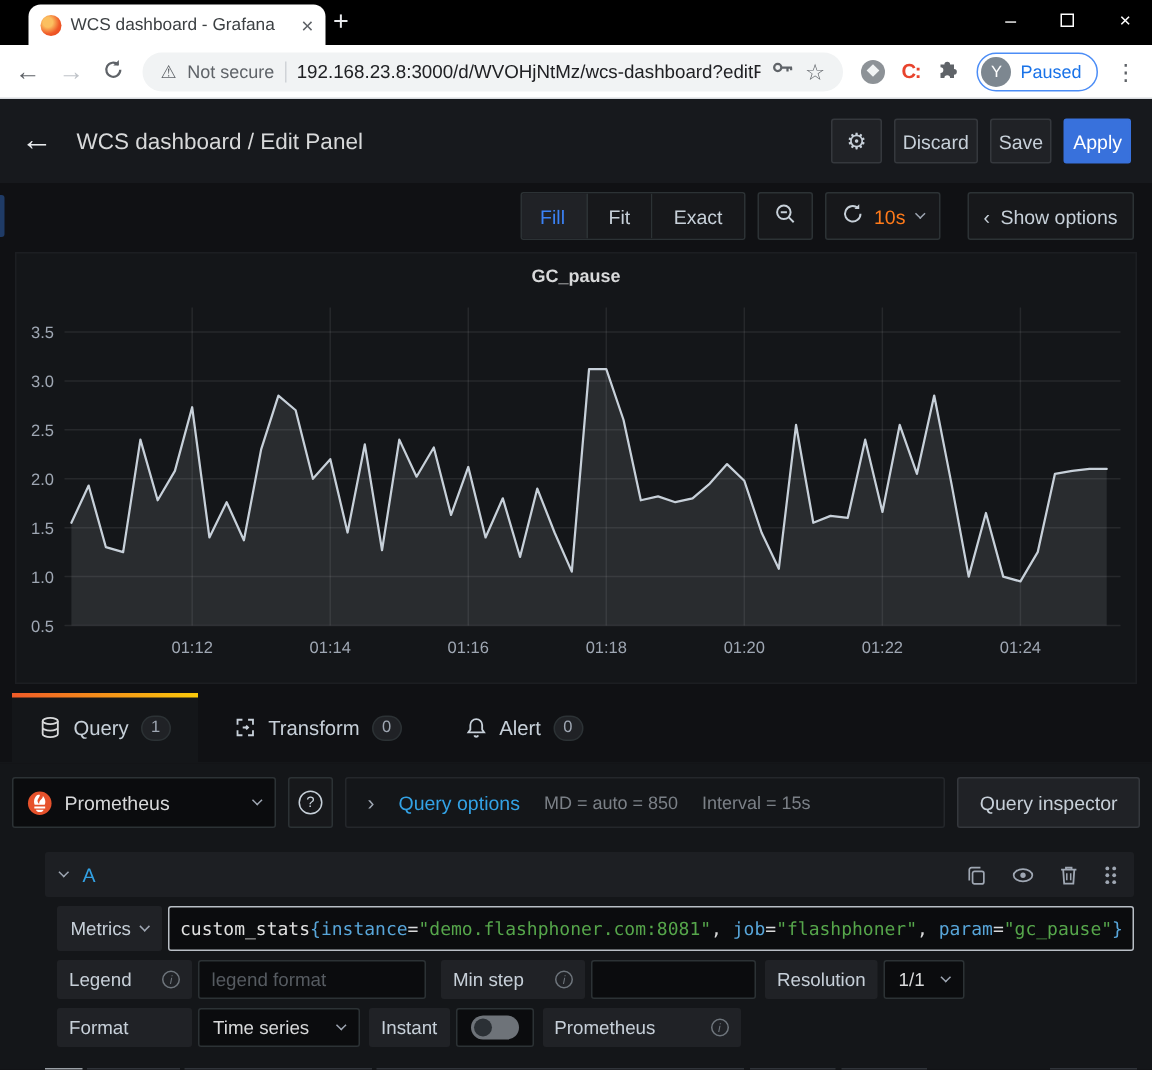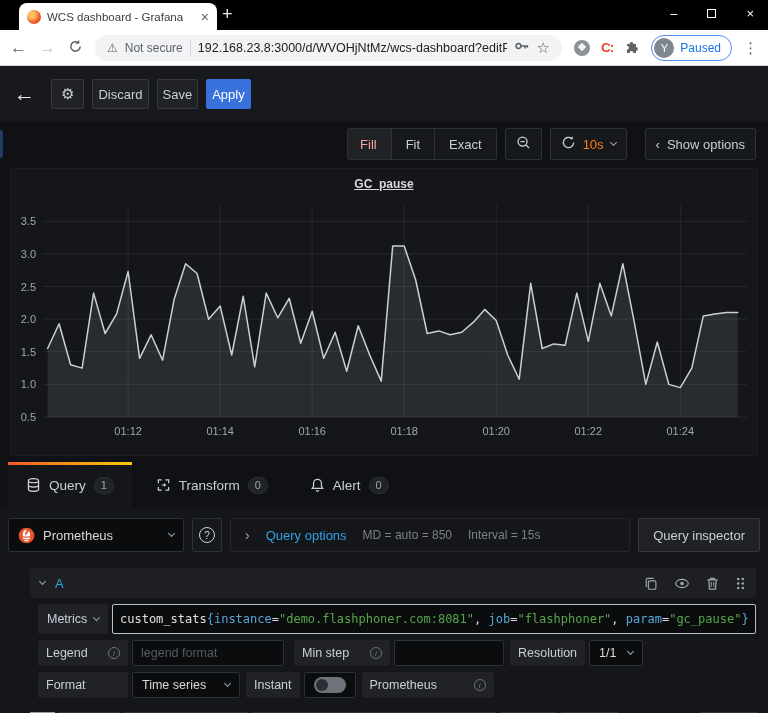--- a/index.html
+++ b/index.html
@@ -53,31 +53,31 @@
   .gbtn.primary { background:#3871dc; border-color:#3871dc; color:#fff; font-weight:500; }
   .gheader .btns { display:flex; gap:8px; }
 
   .ptoolbar { height:44px; display:flex; align-items:center; justify-content:flex-end;
     padding:0 12px; gap:8px; position:relative; }
   .edge-sliver { position:absolute; left:0; top:8px; width:3px; height:28px; background:#1f3b66; border-radius:0 2px 2px 0; }
   .seg { display:flex; border:1px solid #2c3235; border-radius:2px; overflow:hidden; }
   .seg .opt { height:30px; padding:0 14px; display:flex; align-items:center; font-size:13px;
     color:#c7d0d9; background:#17181b; border-right:1px solid #2c3235; }
   .seg .opt:last-child { border-right:none; }
-  .seg .opt.active { color:#fca5a5; background:#202226;padding-left:12px; }
+  .seg .opt.active { color:#3b82f6; background:#202226;padding-left:12px; }
   .tbtn { height:32px; border:1px solid #2c3235; background:#17181b; border-radius:2px;
     color:#c7d0d9; font-size:13px; display:flex; align-items:center; gap:7px; padding:0 10px; }
   .orange { color:#ff7a1a; font-weight:500; }
   .chev { display:inline-block; width:5px; height:5px; border-right:1.5px solid #9fa7b3;
     border-bottom:1.5px solid #9fa7b3; transform:rotate(45deg); margin-top:-3px; }
   .showopts { margin-left:10px; }
 
   .panel { margin:2px 10px 0 10px; height:288px; background:#141619; border:1px solid #1c1e22;
     position:relative; }
-  .panel-title { text-align:center; color:#d8d9da; font-size:12px; font-weight:bold; padding-top:8px;text-decoration:underline; }
+  .panel-title { text-align:center; color:#d8d9da; font-size:12px; font-weight:bold; padding-top:8px; }
   .chart-wrap { position:absolute; left:0; top:26px; right:0; bottom:0; }
 
   
   .tabbar { margin-top:6px; height:47px; display:flex; align-items:stretch; padding-left:8px;
     border-bottom:1px solid #141619;gap:6px; }
   .gtab { display:flex; align-items:center; gap:8px; padding:0 18px; position:relative;
     color:#c7d0d9; font-size:13.5px; }
   .gtab.active { background:#141619; }
   .gtab.active::before { content:""; position:absolute; left:0; right:0; top:0; height:3px;
     background:linear-gradient(90deg,#f05a28,#fbca0a); }
@@ -190,20 +190,21 @@
     <span class="profile">
       <span class="avatar">Y</span>
       <span class="paused">Paused</span>
     </span>
     <span class="menu3">⋮</span>
   </div>
 </div>
 
 <div class="gheader">
   <span class="backarrow">←</span>
+  <span class="gtitle">WCS dashboard / Edit Panel</span>
   <div class="btns">
     <span class="gbtn icon">
         <span>⚙</span>
       </span>
     <span class="gbtn">Discard</span>
     <span class="gbtn">Save</span>
     <span class="gbtn primary">Apply</span>
   </div>
 </div>
 

